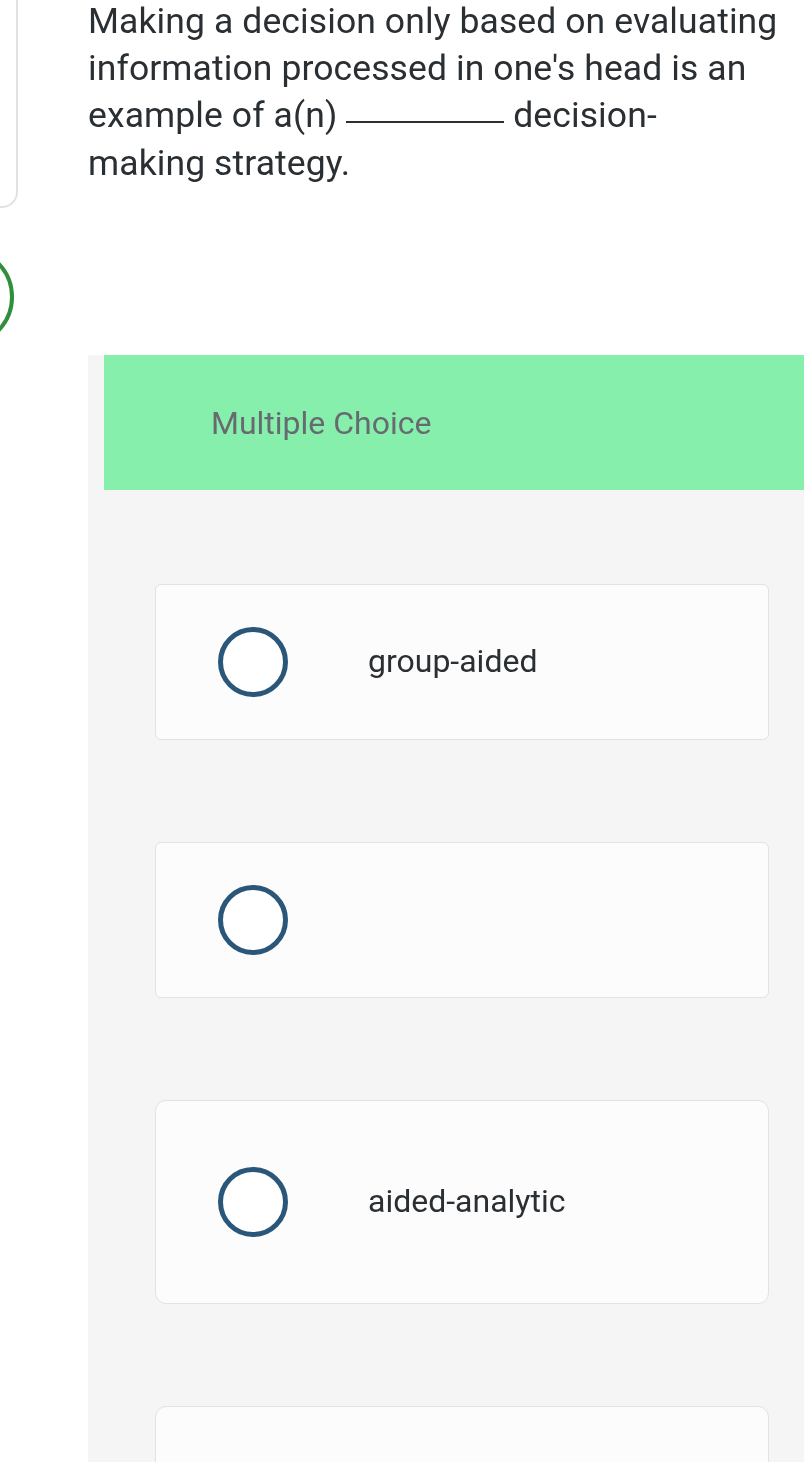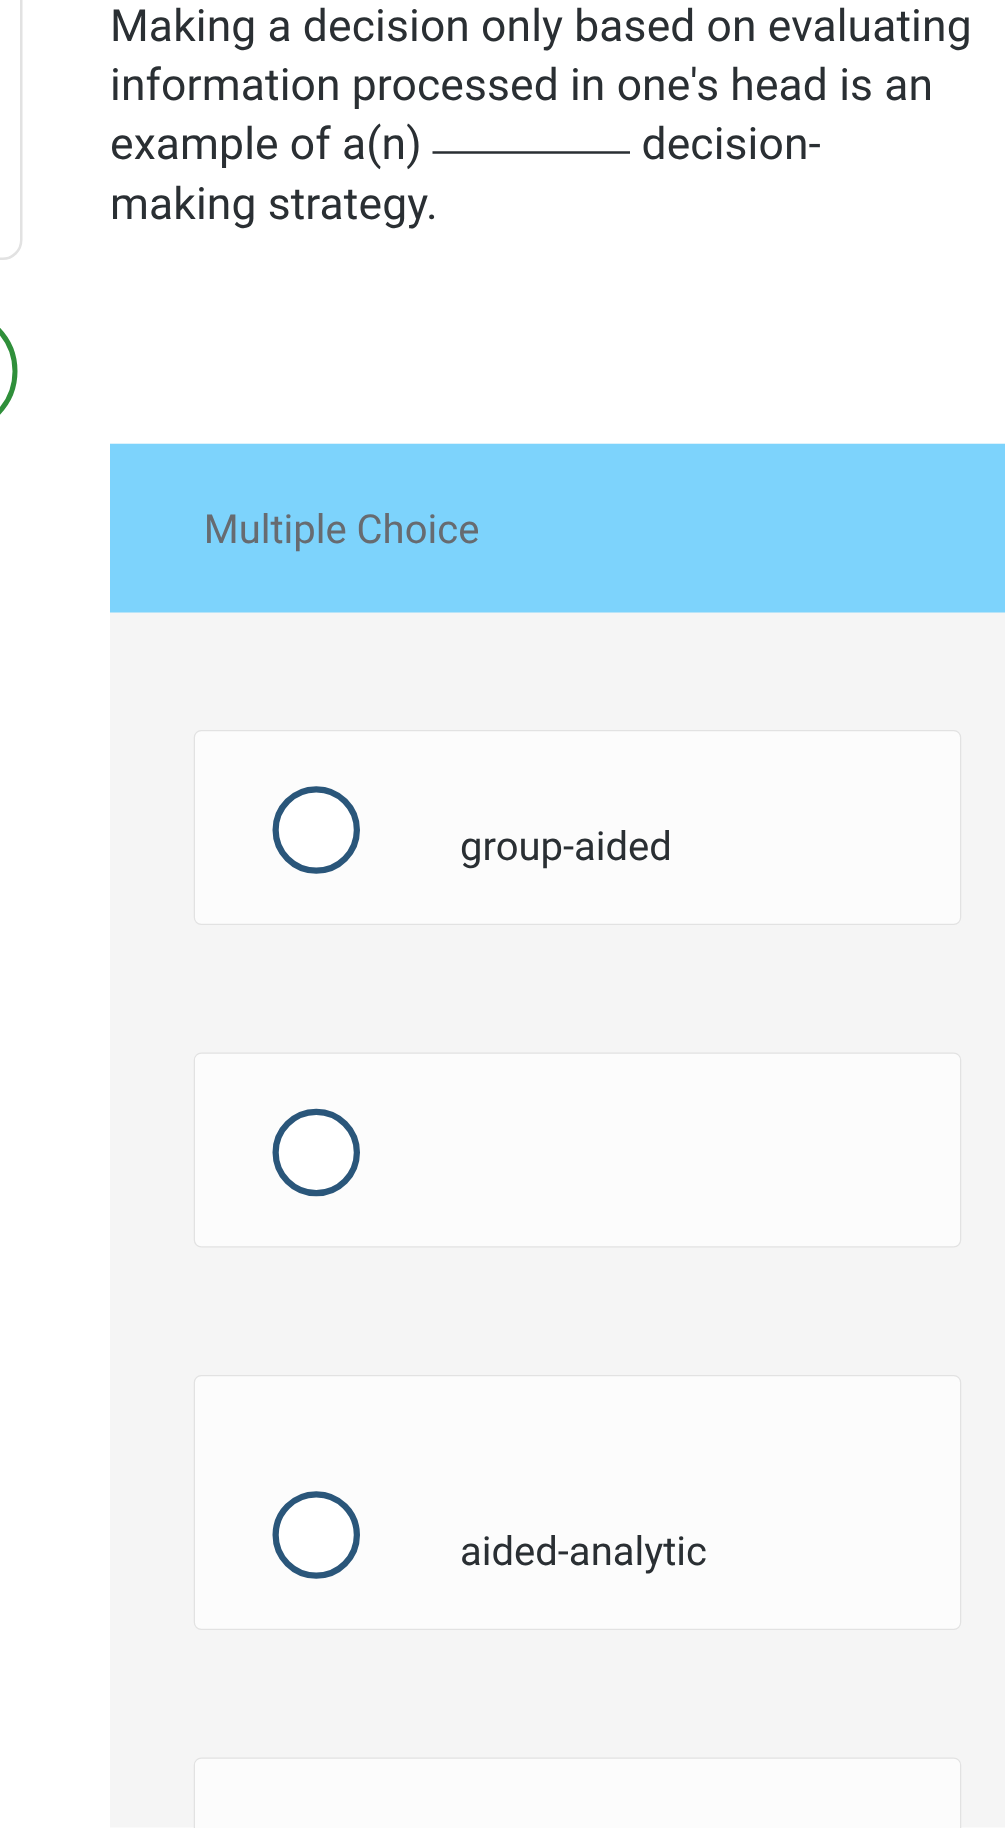--- a/index.html
+++ b/index.html
@@ -52,44 +52,45 @@
   .mc-container {
     position: absolute;
     top: 355px;
     left: 88px;
     right: 0;
     height: 1107px;
     background: #f5f5f5;
   }
   .mc-header {
     height: 135px;
-    background: #7dd3fc;
+    background: #86efac;
     display: flex;
     align-items: center;
-    padding-left: 75px;
+    padding-left: 107px;
+    margin-left: 16px;
   }
   .mc-header-text {
     font-size: 32px;
     color: #676b70;
   }
   .options-wrap {
     padding: 94px 0 0 0;
   }
   .option-card {
     width: 614px;
     margin: 0 0 102px 67px;
     background: #fcfcfc;
     border: 1px solid #e2e2e2;
     border-radius: 6px;
     display: flex;
-    align-items: flex-end;
+    align-items: center;
     padding: 40px 40px 40px 62px;
   }
   .option-card.tall1 { min-height: 156px; }
-  .option-card.tall2 { min-height: 204px; }
+  .option-card.tall2 { min-height: 204px; border-radius: 11px; }
   .radio-outer {
     width: 70px;
     height: 70px;
     border: 5px solid #2a567a;
     border-radius: 50%;
     background: #fff;
     flex-shrink: 0;
     margin-right: 80px;
     cursor: pointer;
   }

